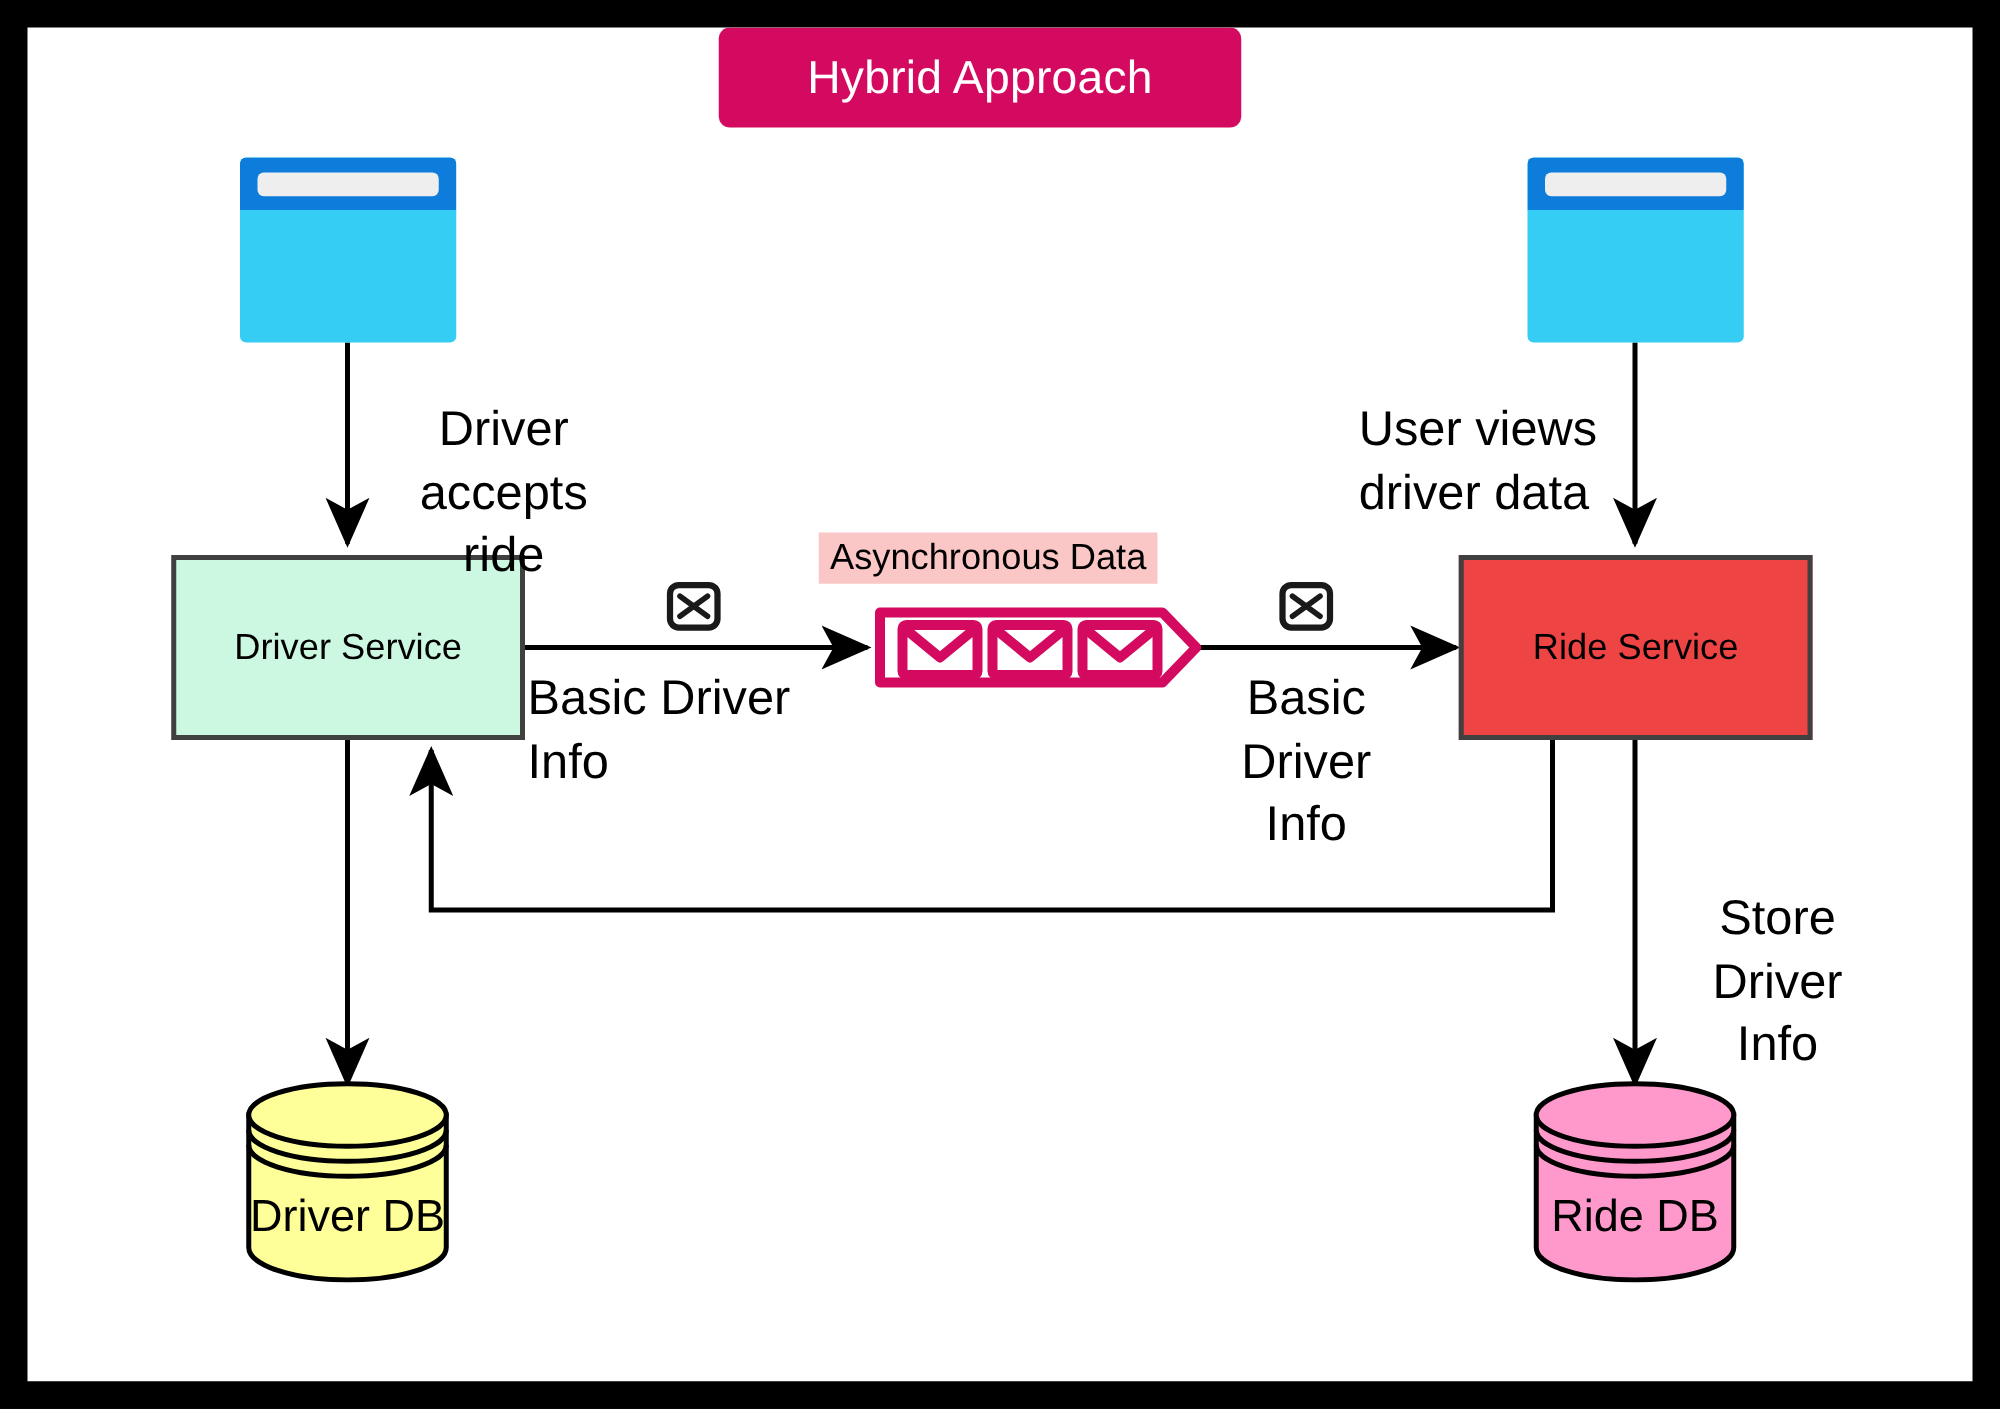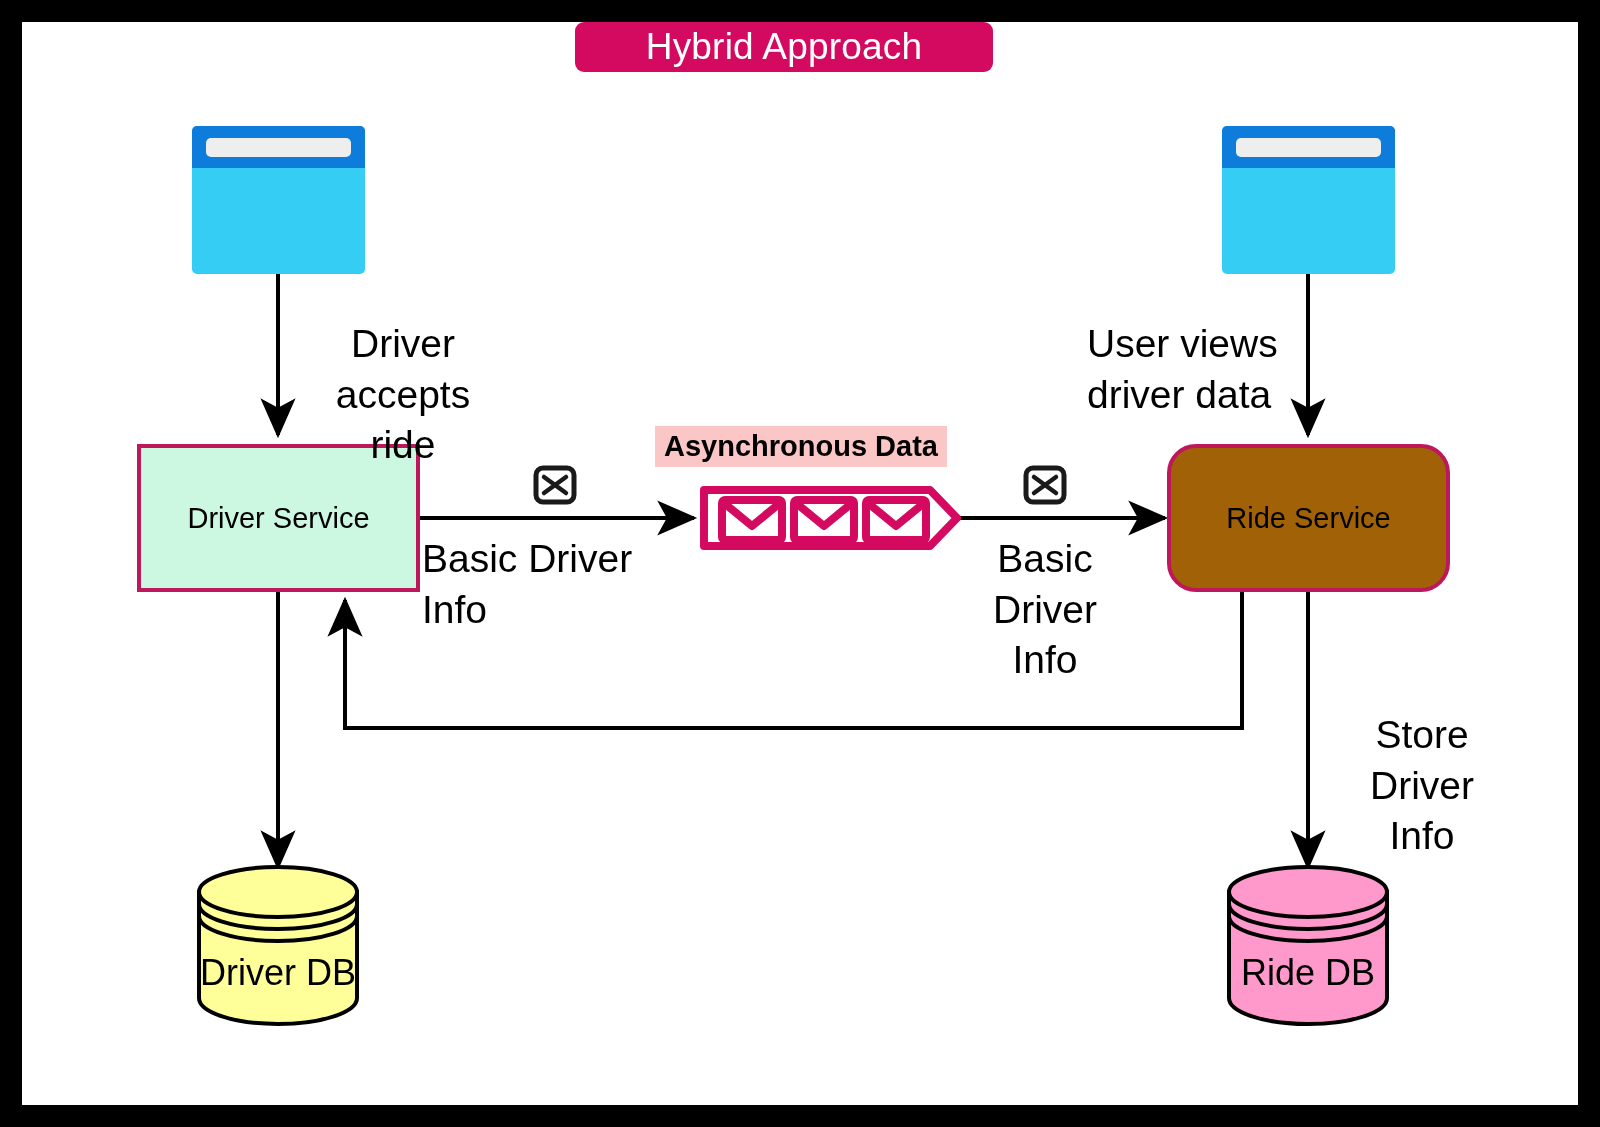--- a/index.html
+++ b/index.html
@@ -35,21 +35,21 @@
     height: 1083px;
     pointer-events: none;
   }
   .abs { position: absolute; }
 
   
   #title-badge {
     left: 553px;
     top: 0px;
     width: 418px;
-    height: 50px;
+    height: 80px;
     background: #d40a61;
     border-radius: 9px;
     display: flex;
     align-items: center;
     justify-content: center;
     color: #ffffff;
     font-size: 37px;
     letter-spacing: .2px;
   }
 
@@ -73,30 +73,30 @@
     flex: 1;
     height: 19px;
     background: #eeeeee;
     border-radius: 5px;
   }
 
   
   .service {
     width: 283px;
     height: 148px;
-    border: 4px solid #be185d;
+    border: 4px solid #404040;
     box-sizing: border-box;
     display: flex;
     align-items: center;
     justify-content: center;
     font-size: 29px;
     color: #000000;
   }
   #driver-service { background: #ccf7e0; }
-  #ride-service   { background: #a16207; border-radius: 29px; }
+  #ride-service   { background: #ef4444; }
 
   
   .cyl {
     width: 166px;
     height: 162px;
     position: absolute;
   }
   .cyl .label {
     position: absolute;
     left: 0;
@@ -238,19 +238,19 @@
 
     <div class="abs lbl" style="left:400px; top:512px; width:260px;">Basic Driver Info</div>
 
     <div class="abs lbl ctr" style="left:928px; top:512px; width:190px;">Basic Driver
 Info</div>
 
 
     <div class="abs lbl ctr" style="left:1300px; top:688px; width:200px;">Store Driver
 Info</div>
 
-    <div class="abs" style="left:633px; top:404px;font-weight:bold;">
+    <div class="abs" style="left:633px; top:404px;">
       <span class="hl">Asynchronous Data</span>
     </div>
 
 
   </div>
 </div>
 
 </body></html>

